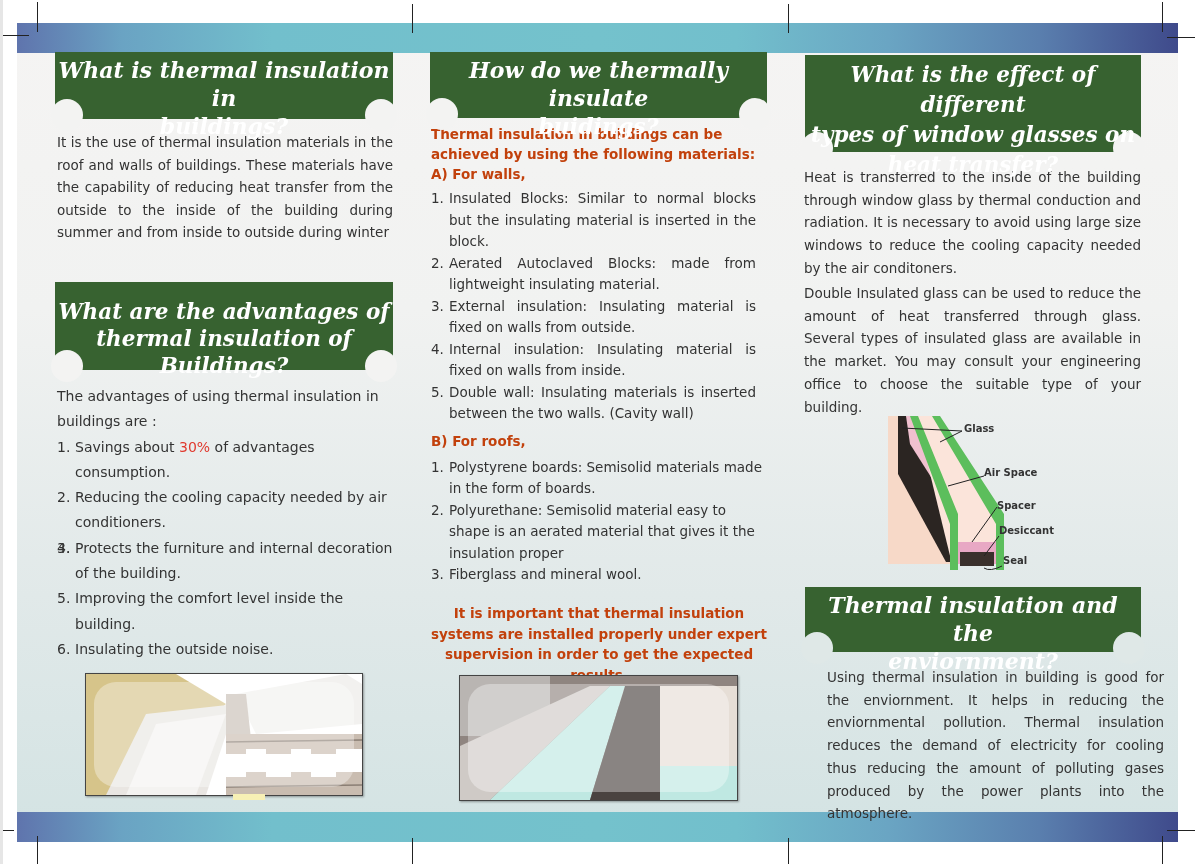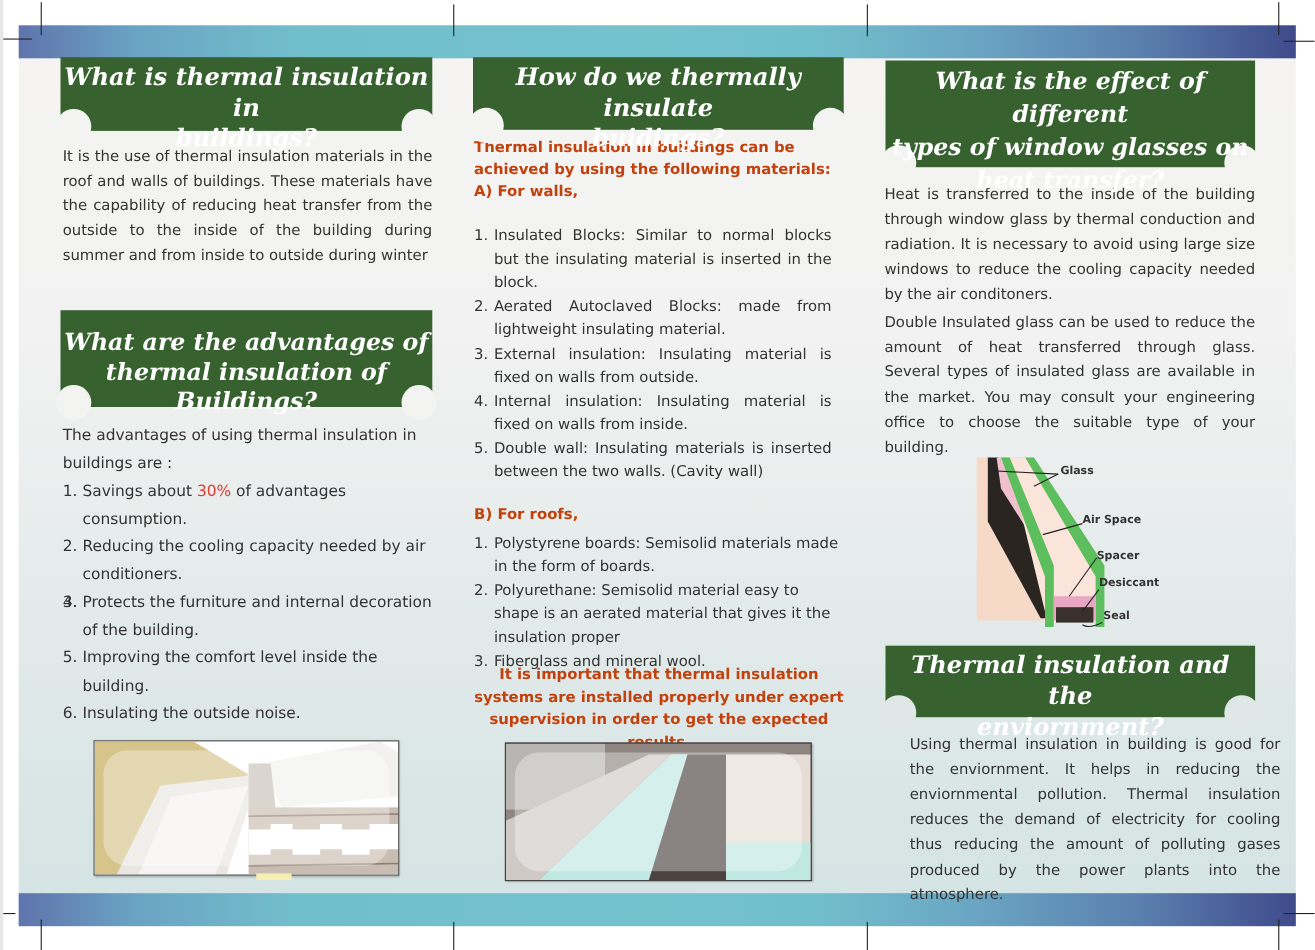--- a/index.html
+++ b/index.html
@@ -97,29 +97,29 @@
 
 <div class="title" style="left:430px;top:52px;width:337px;height:66px;">
   <span class="txt">How do we thermally insulate</span>
   <span class="txt">buidings?</span>
   <span class="notch l"></span>
   <span class="notch r"></span>
 </div>
 
 <div class="body" style="left:431px;top:124px;width:340px;font-size:13.5px;line-height:21.5px;">
   <div class="boldhead">Thermal insulation in buildings can be achieved by using the following materials:</div>
-  <div class="boldhead" style="margin-bottom:20px;">A) For walls,</div>
+  <div class="boldhead" style="margin-bottom:4px;">A) For walls,</div>
   <ol class="just" style="width:325px;">
     <li><span class="num">1.</span><span>Insulated Blocks: Similar to normal blocks but the insulating material is inserted in the block.</span></li>
     <li><span class="num">2.</span><span>Aerated Autoclaved Blocks: made from lightweight insulating material.</span></li>
     <li><span class="num">3.</span><span>External insulation: Insulating material is fixed on walls from outside.</span></li>
     <li><span class="num">4.</span><span>Internal insulation: Insulating material is fixed on walls from inside.</span></li>
     <li><span class="num">5.</span><span>Double wall: Insulating materials is inserted between the two walls. (Cavity wall)</span></li>
   </ol>
-  <div class="boldhead" style="margin-top:17px;margin-bottom:6px;">B) For roofs,</div>
+  <div class="boldhead" style="margin-top:6px;margin-bottom:6px;">B) For roofs,</div>
   <ol style="width:338px;">
     <li><span class="num">1.</span><span>Polystyrene boards: Semisolid materials made in the form of boards.</span></li>
     <li><span class="num">2.</span><span>Polyurethane: Semisolid material easy to shape is an aerated material that gives it the insulation proper</span></li>
     <li><span class="num">3.</span><span>Fiberglass and mineral wool.</span></li>
   </ol>
 </div>
 
 <div class="body boldhead center" style="left:428px;top:603px;width:342px;font-size:13.5px;line-height:20.5px;">It is important that thermal insulation systems are installed properly under expert supervision in order to get the expected results.</div>
 
 <div class="img" style="left:459px;top:675px;width:277px;height:124px;background:#6b5a52;">

